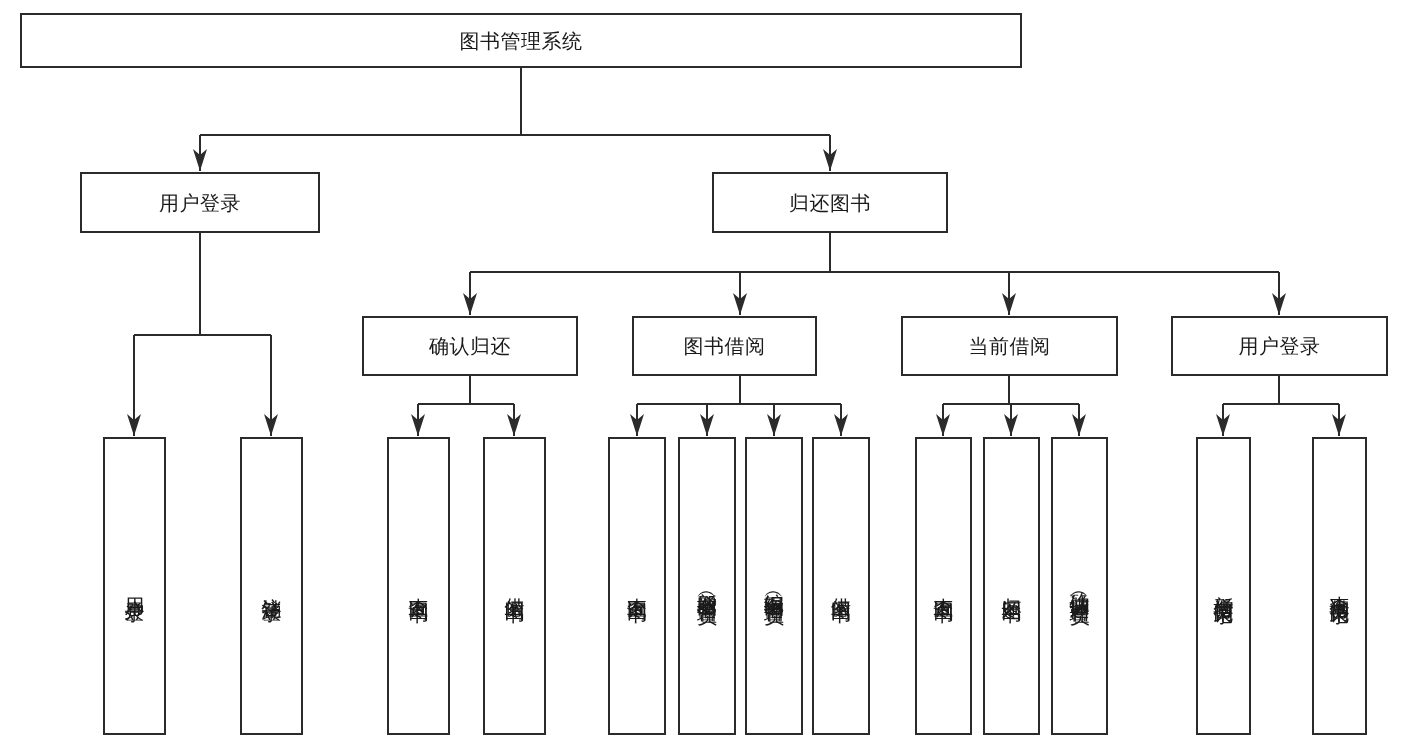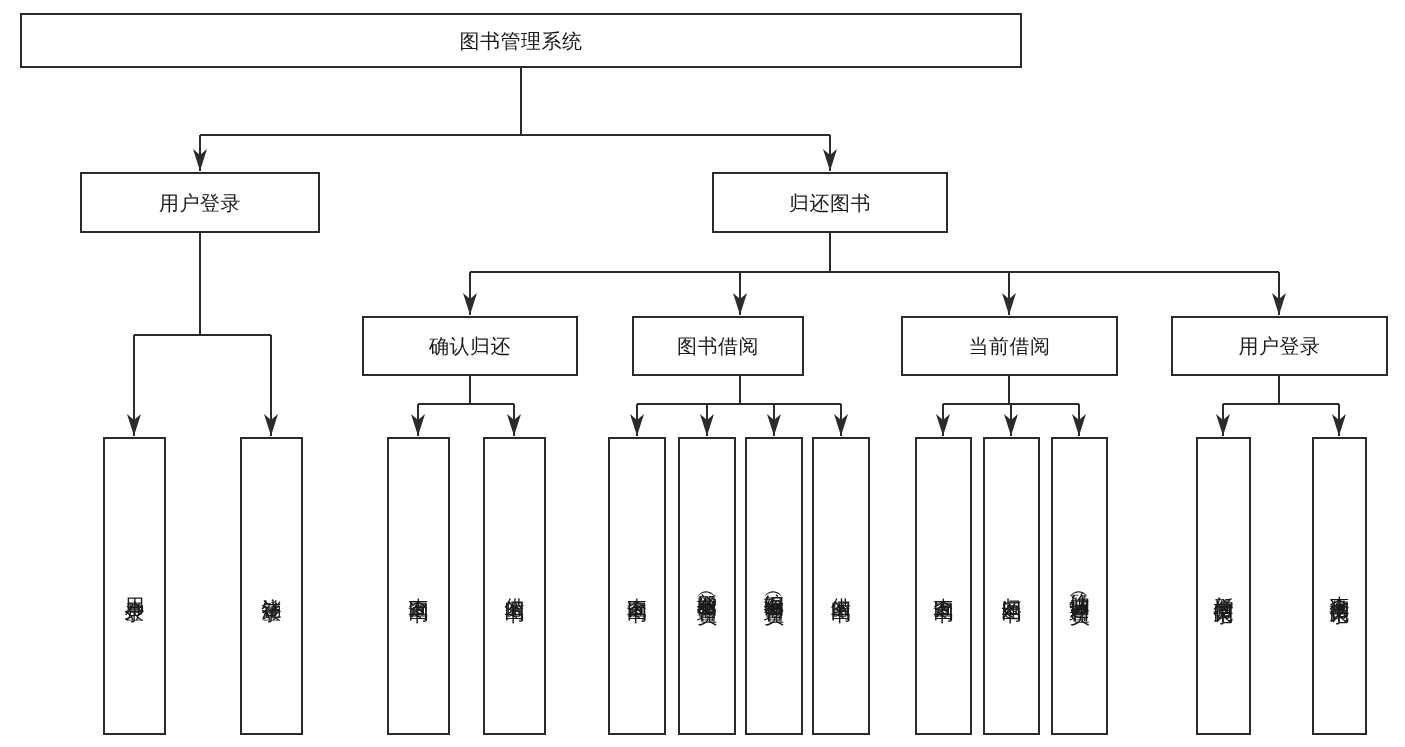--- a/index.html
+++ b/index.html
@@ -146,21 +146,21 @@
       </div>
       <div class="node horiz" style="left: 80px; top: 172px; width: 240px; height: 61px; border-color: rgb(43, 43, 43);">
         <span class="label">用户登录</span>
       </div>
       <div class="node horiz" style="left: 712px; top: 172px; width: 236px; height: 61px; border-color: rgb(43, 43, 43);">
         <span class="label">归还图书</span>
       </div>
       <div class="node horiz" style="left: 362px; top: 316px; width: 216px; height: 60px; border-color: rgb(43, 43, 43);">
         <span class="label">确认归还</span>
       </div>
-      <div class="node horiz" style="left: 632px; top: 316px; width: 172px; height: 60px; border-color: rgb(43, 43, 43);">
+      <div class="node horiz" style="left: 632px; top: 316px; width: 185px; height: 60px; border-color: rgb(43, 43, 43);">
         <span class="label">图书借阅</span>
       </div>
       <div class="node horiz" style="left: 901px; top: 316px; width: 217px; height: 60px; border-color: rgb(43, 43, 43); text-align: center;">
         <span class="label">当前借阅</span>
       </div>
       <div class="node horiz" style="left: 1171px; top: 316px; width: 217px; height: 60px; border-color: rgb(43, 43, 43);">
         <span class="label">用户登录</span>
       </div>
       <div class="node vert" style="left: 103px; top: 437px; width: 63px; height: 298px; border-color: rgb(43, 43, 43);">
         <span class="label">用户登录</span>

